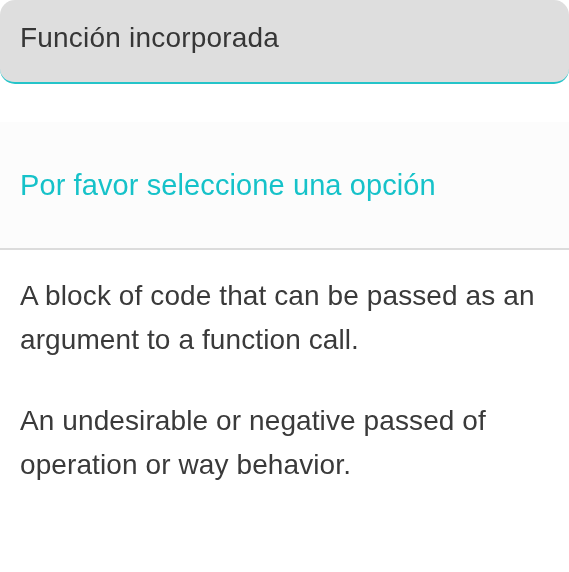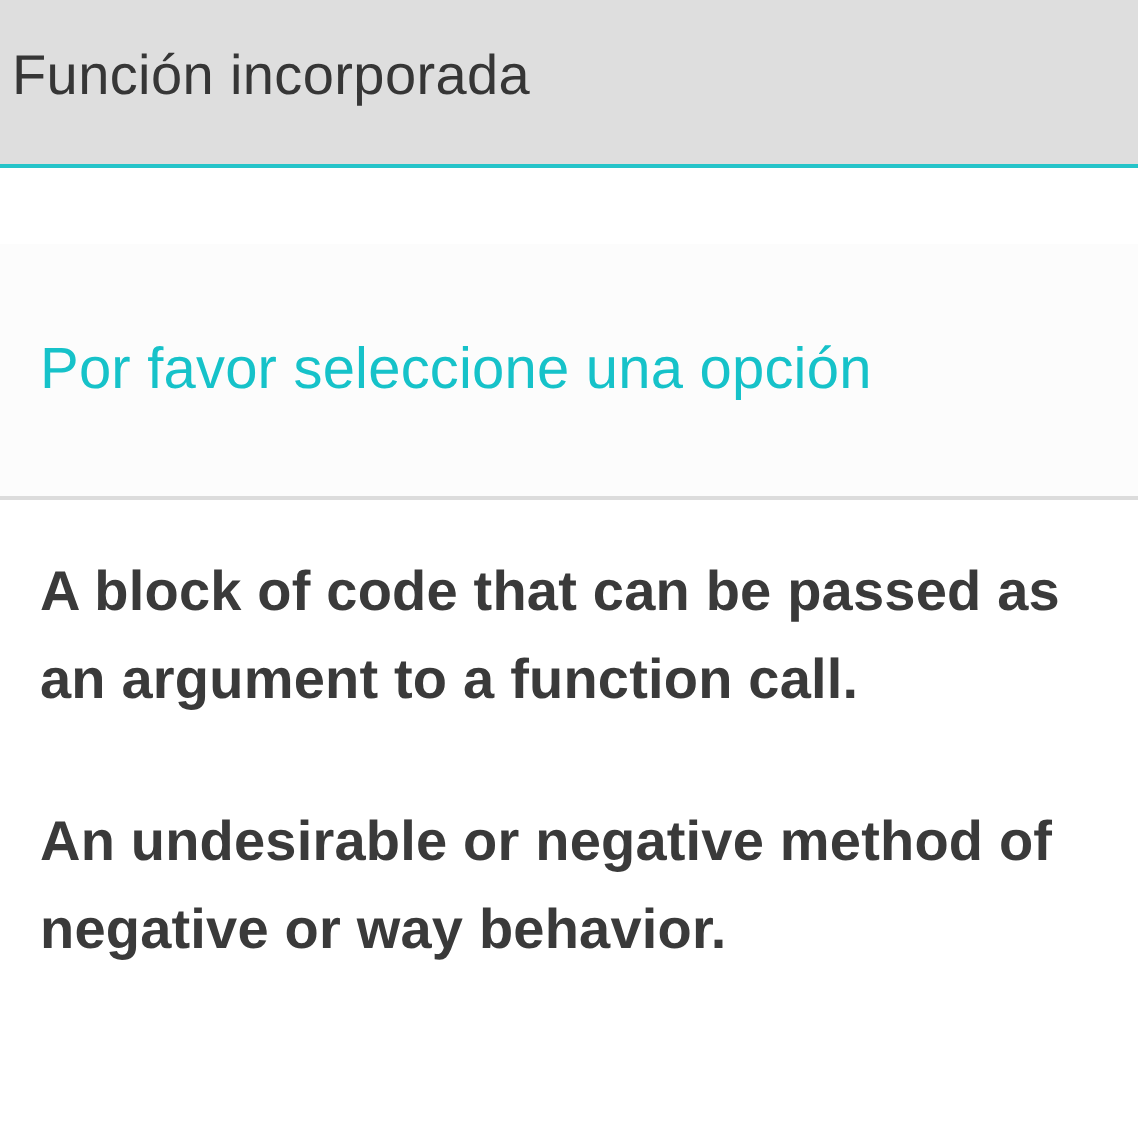--- a/index.html
+++ b/index.html
@@ -9,22 +9,23 @@
     }
     body {
       font-family: -apple-system, BlinkMacSystemFont, "Helvetica Neue", Helvetica, Arial, sans-serif;
       width: 569px;
       height: 572px;
       background: #ffffff;
       overflow: hidden;
     }
     .header {
       background: #dedede;
-      padding: 22px 20px 28px 6px;
+      padding: 22px 20px 28px 20px;
       border-bottom: 2px solid #25c4c9;
+      border-radius: 15px;
     }
     .header-title {
       font-size: 28px;
       font-weight: 400;
       color: #363636;
       letter-spacing: 0.2px;
     }
     .prompt-section {
       background: #fcfcfc;
       padding: 40px 20px 40px 20px;
@@ -37,21 +38,21 @@
       color: #16c2c9;
       line-height: 1.6;
       letter-spacing: 0.1px;
     }
     .options-list {
       background: #ffffff;
     }
     .option-item {
       padding: 24px 20px 22px 20px;
       font-size: 28px;
-      font-weight: 700;
+      font-weight: 400;
       color: #3a3a3a;
       line-height: 1.55;
       letter-spacing: 0.1px;
     }
     .option-item + .option-item {
       padding-top: 16px;
     }
   </style>
 </head>
 <body>
@@ -59,14 +60,14 @@
 <div class="header">
   <div class="header-title">Función incorporada</div>
 </div>
 
 <div class="prompt-section">
   <div class="prompt-text">Por favor seleccione una opción</div>
 </div>
 
 <div class="options-list">
   <div class="option-item">A block of code that can be passed as an argument to a function call.</div>
-  <div class="option-item">An undesirable or negative method of negative or way behavior.</div>
+  <div class="option-item">An undesirable or negative passed of operation or way behavior.</div>
 </div>
 
 </body></html>

